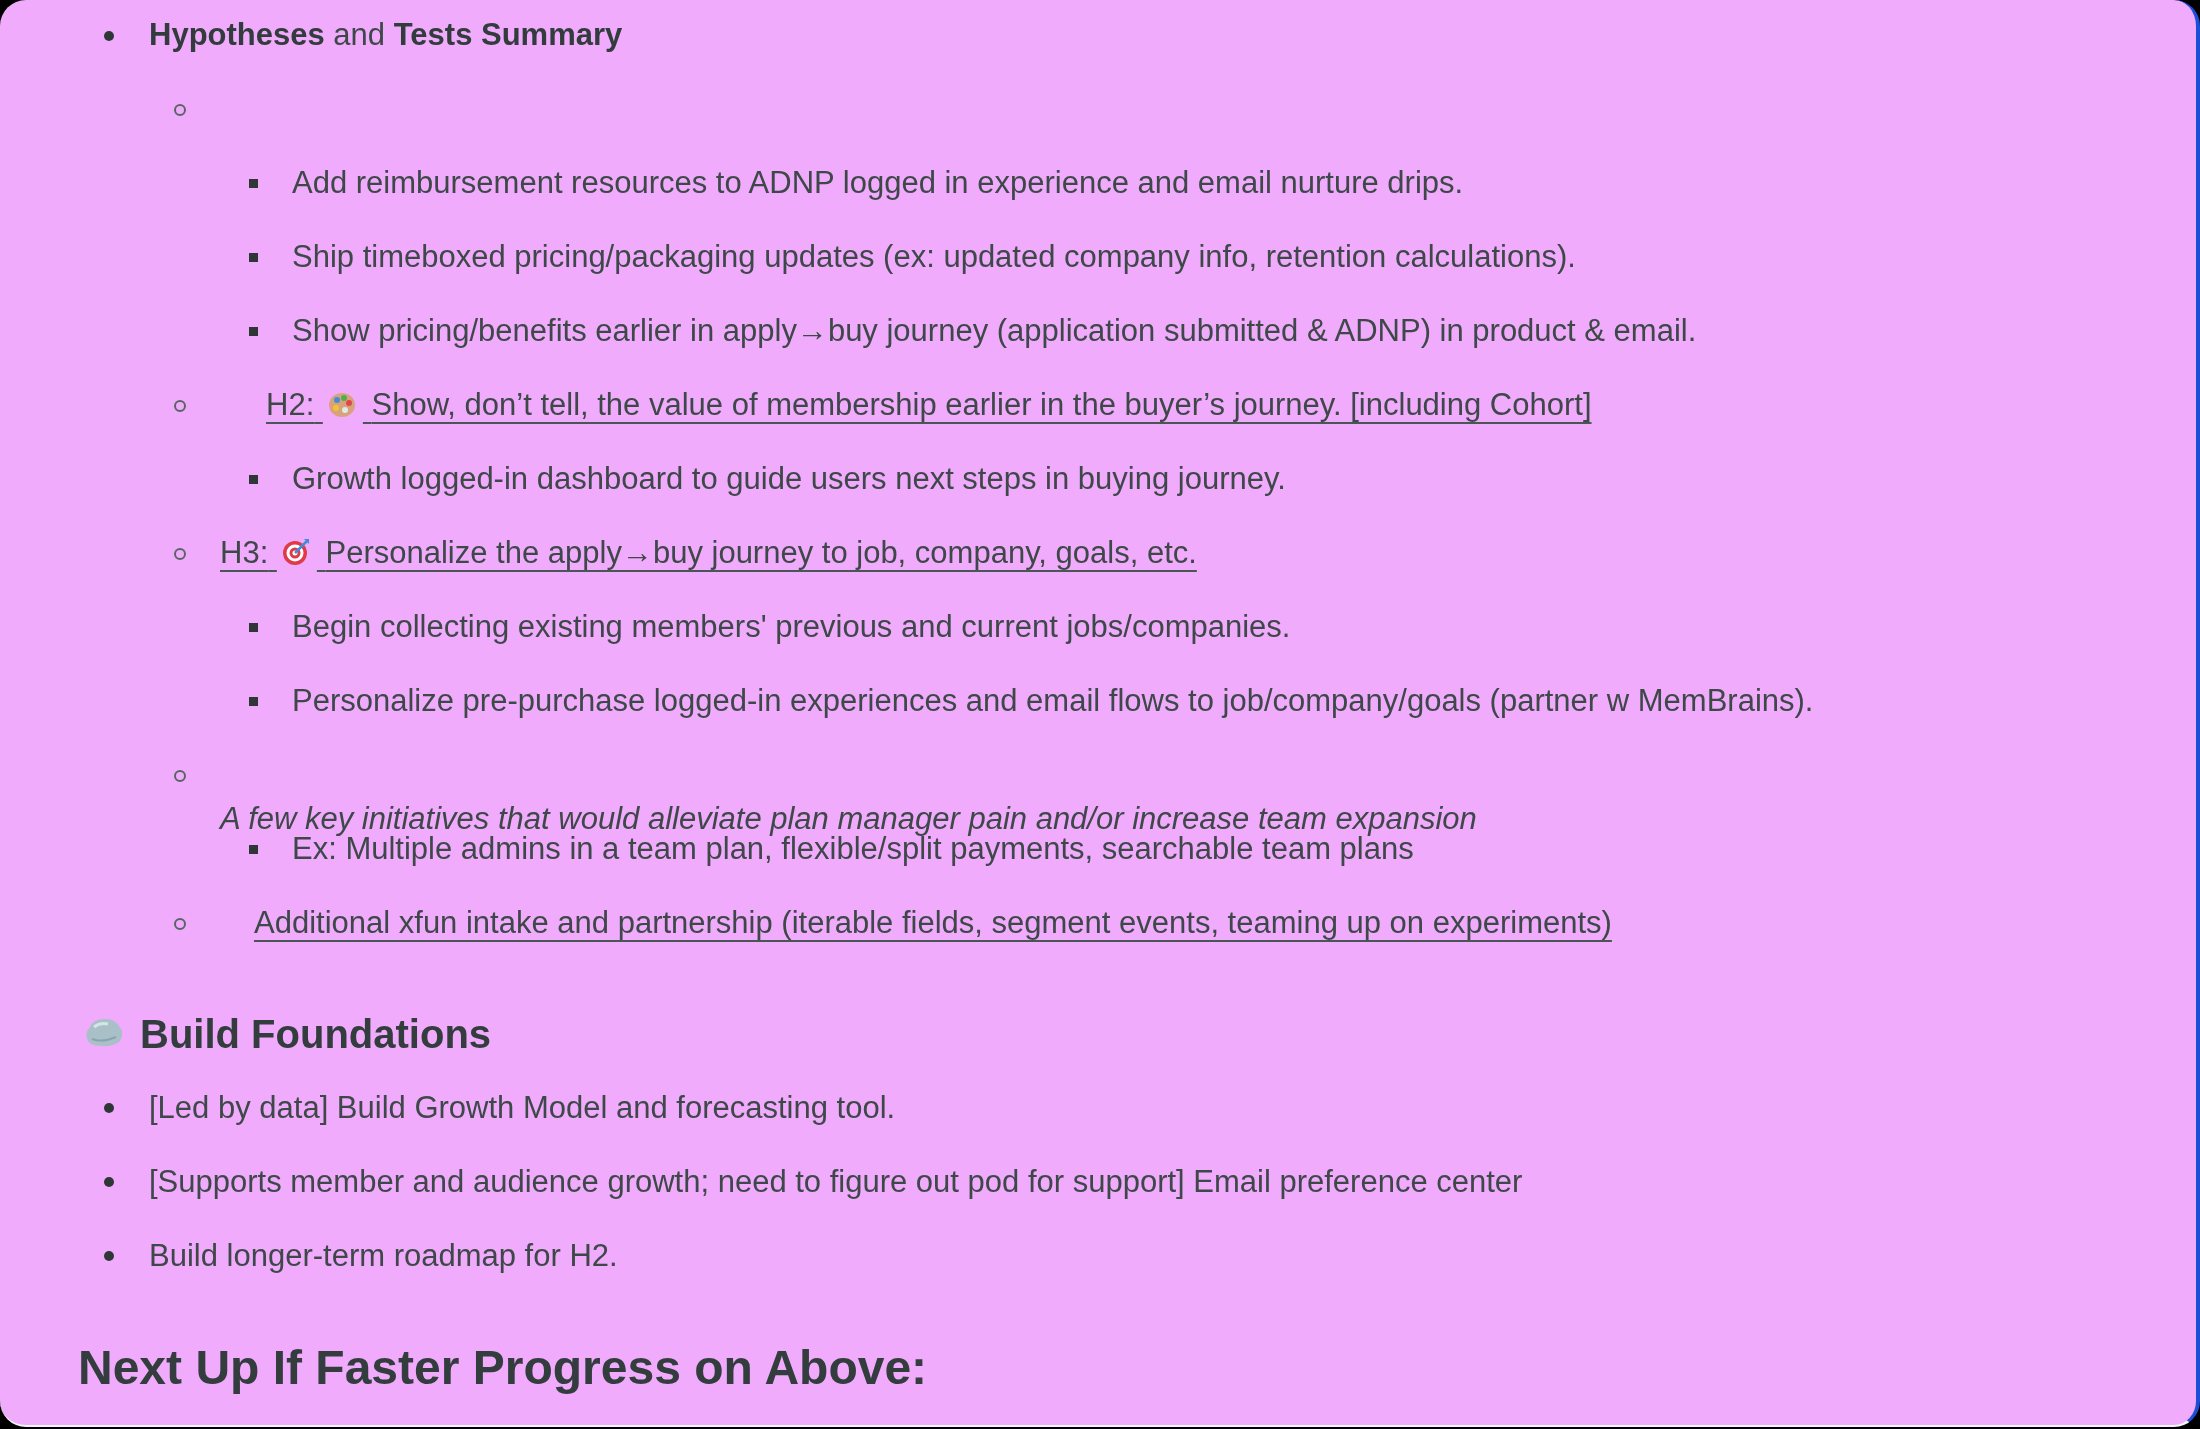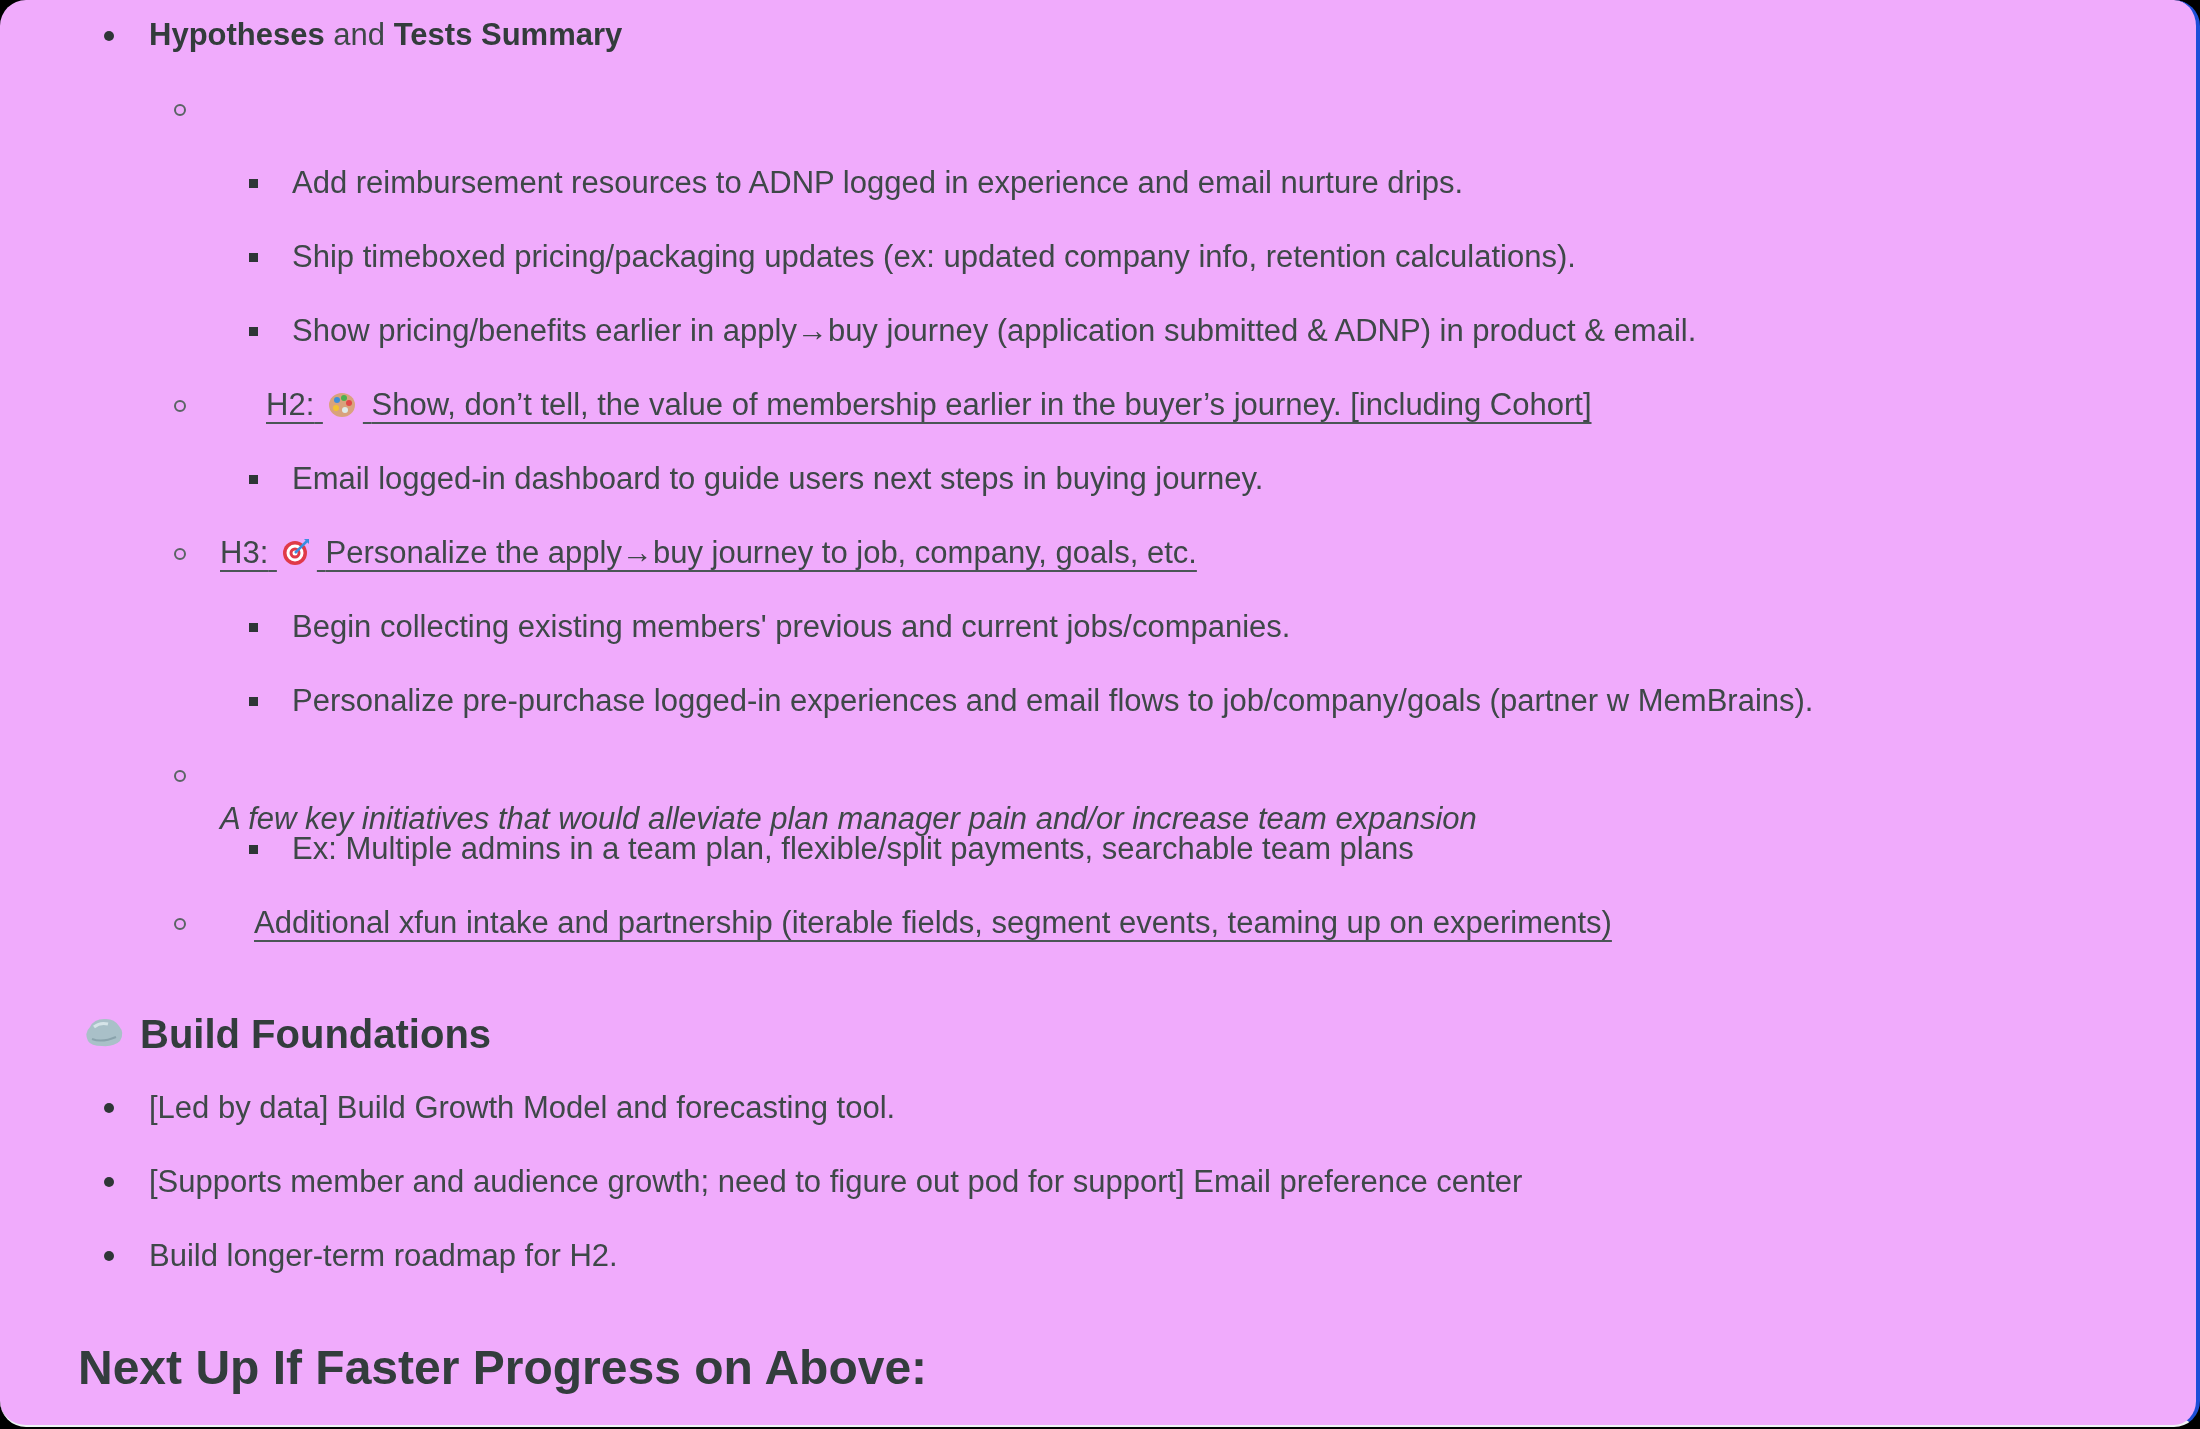--- a/index.html
+++ b/index.html
@@ -50,21 +50,21 @@
       <ellipse cx="15" cy="16" rx="13" ry="12" fill="#d9a27c"></ellipse>
       <circle cx="10" cy="11" r="3" fill="#3f8fd8"></circle>
       <circle cx="17" cy="9" r="3" fill="#4caf50"></circle>
       <circle cx="22" cy="14" r="3" fill="#e04848"></circle>
       <circle cx="9" cy="19" r="3" fill="#f2c230"></circle>
       <circle cx="18" cy="21" r="3" fill="#deebea"></circle>
     </svg>
     <span>Show, don’t tell, the value of membership earlier in the buyer’s journey. [including Cohort]</span>
   </div>
   <span class="b3" style="left:249px;top:475px;"></span>
-  <div class="line" style="left:292px;top:459px;">Email logged-in dashboard to guide users next steps in buying journey.</div>
+  <div class="line" style="left:292px;top:459px;">Growth logged-in dashboard to guide users next steps in buying journey.</div>
 
   <span class="b2" style="left:174px;top:548px;"></span>
   <div class="line link" style="left:220px;top:533px;">
     <span>H3:</span>
     <svg class="emoji" width="30" height="30" viewBox="0 0 30 30">
       <circle cx="14" cy="16" r="12" fill="#e03a48"></circle>
       <circle cx="14" cy="16" r="8.5" fill="#ffffff"></circle>
       <circle cx="14" cy="16" r="5.5" fill="#e03a48"></circle>
       <circle cx="14" cy="16" r="2.5" fill="#ffffff"></circle>
       <line x1="14" y1="16" x2="26" y2="4" stroke="#3a8ee0" stroke-width="2.5"></line>

